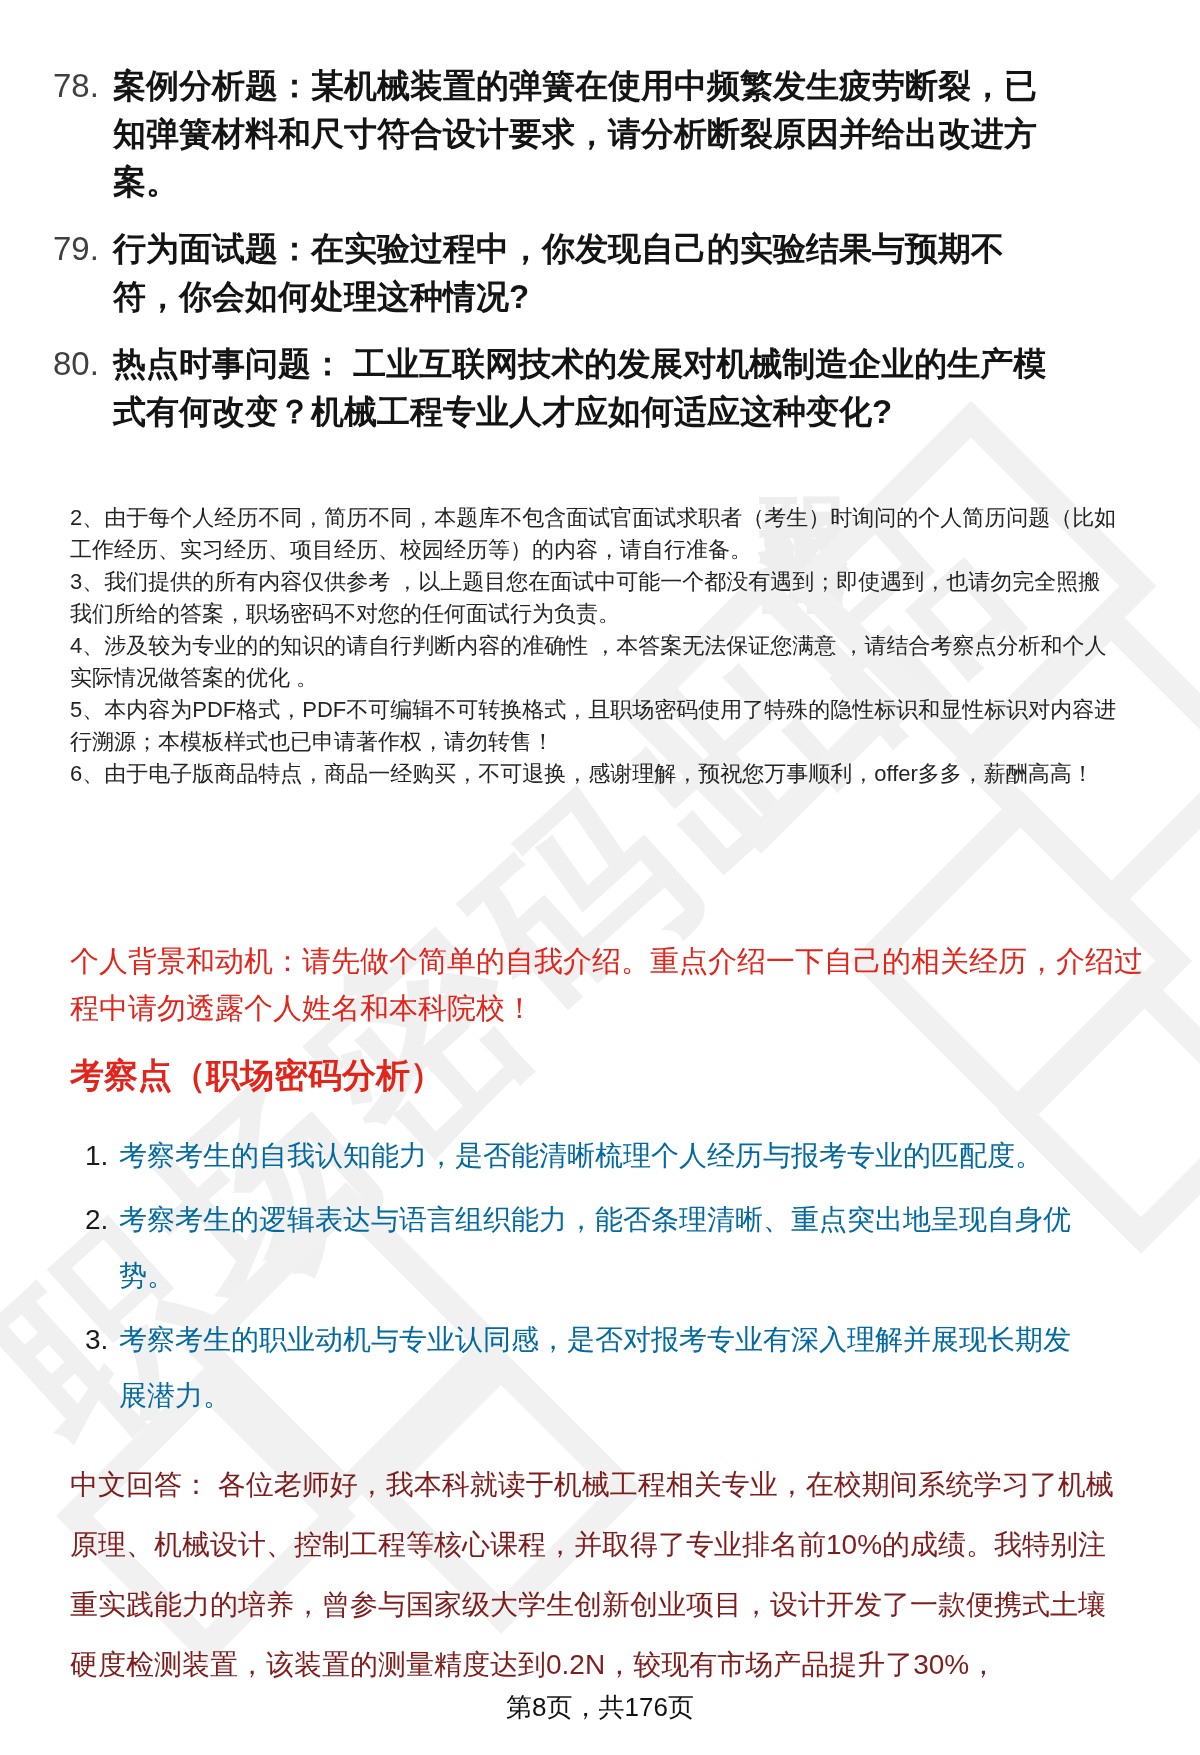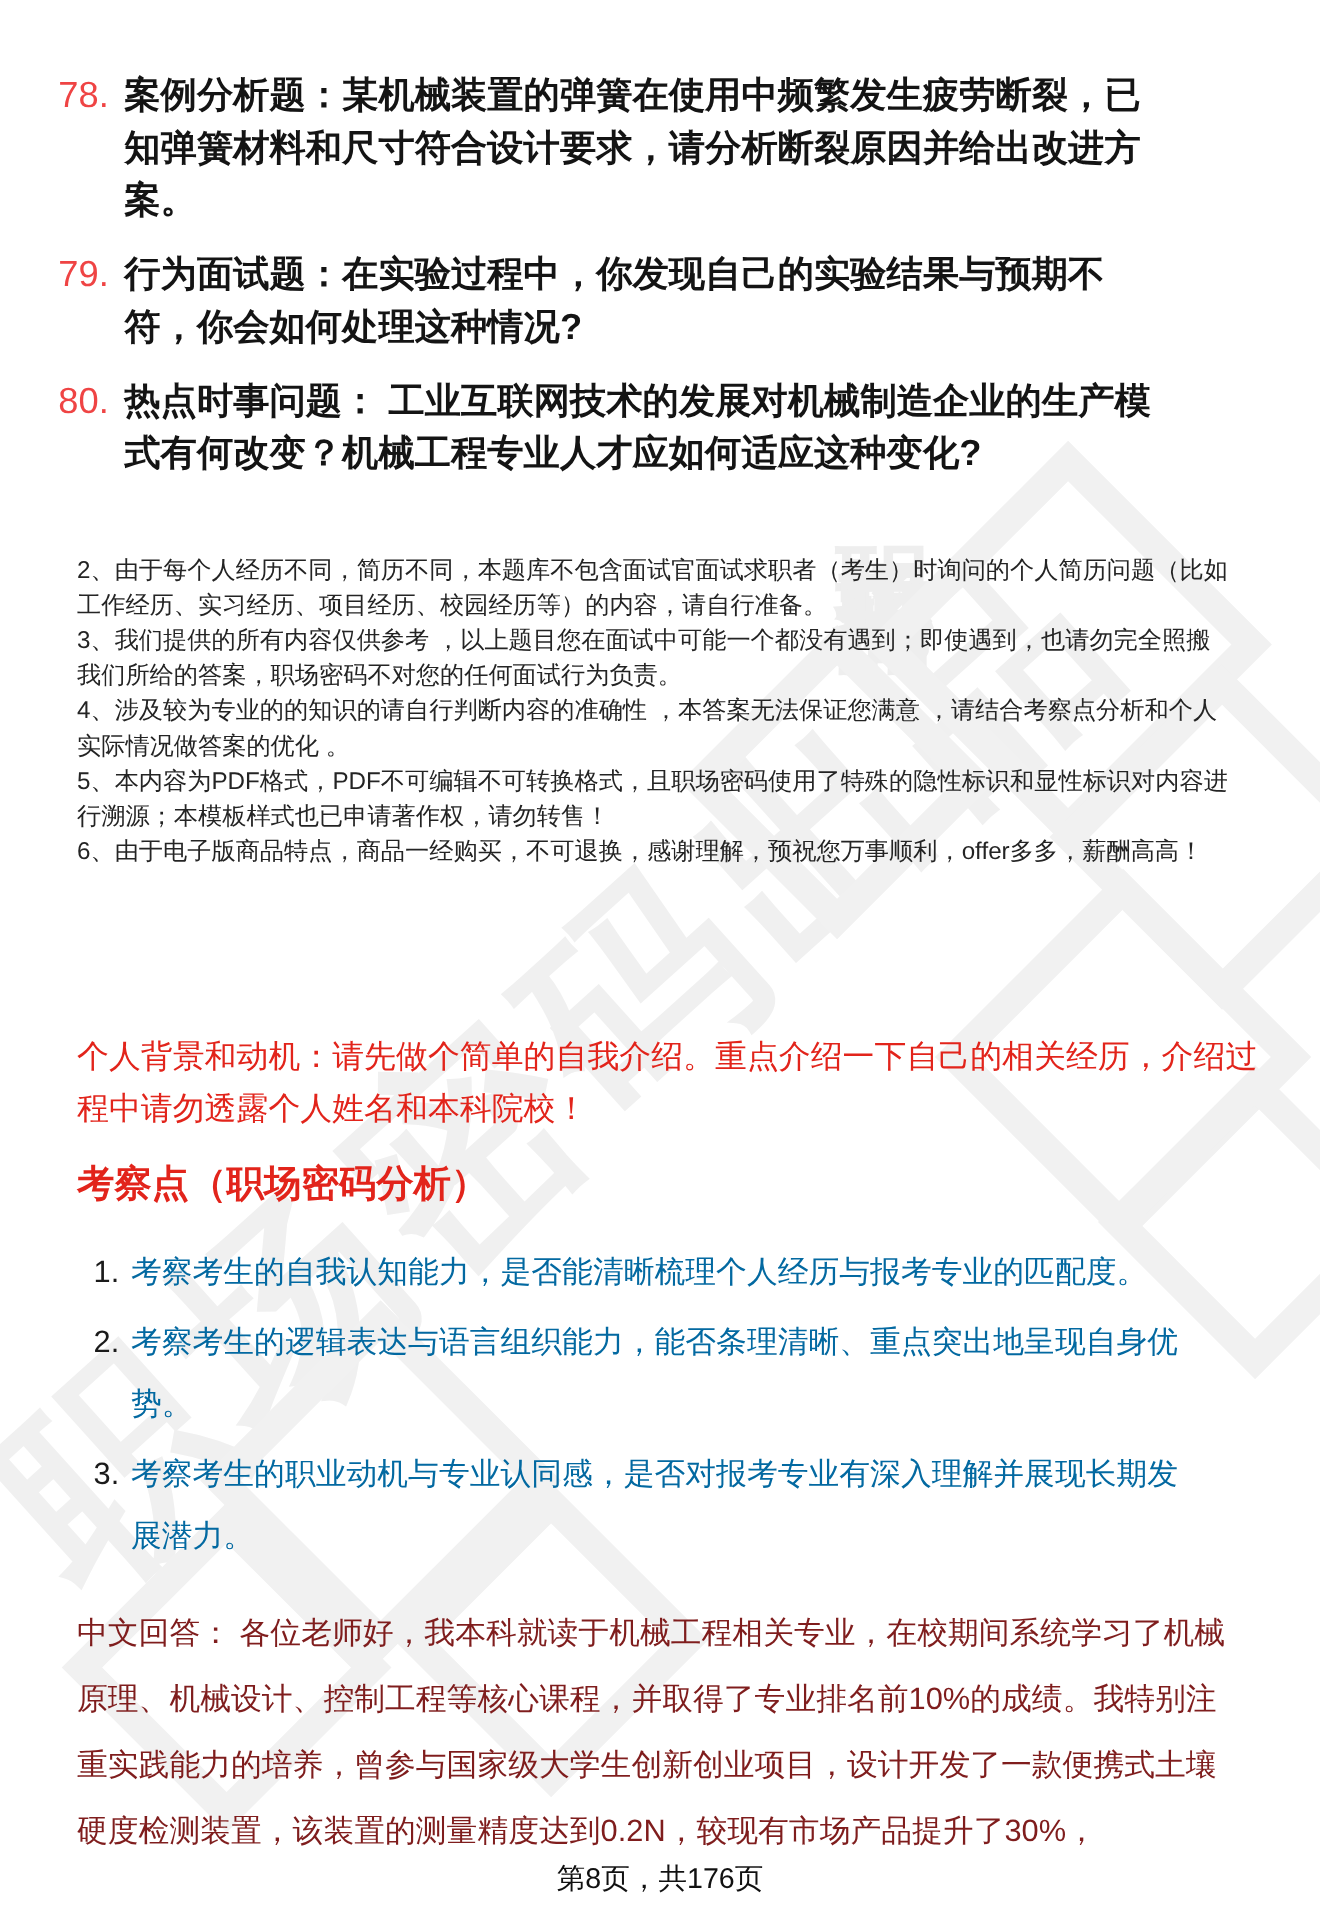--- a/index.html
+++ b/index.html
@@ -36,21 +36,21 @@
   .d8{left:400px;top:1390px;width:150px;height:150px;}
   
   .content{position:relative;z-index:1;}
   .questions{
     position:absolute;left:53px;top:62px;
     margin:0;padding:0;list-style:none;
   }
   .q{display:flex;margin:0 0 19px 0;}
   .q-num{
     flex:0 0 60px;width:60px;
-    font-size:33px;line-height:48px;font-weight:500;color:#ef4444;
+    font-size:33px;line-height:48px;font-weight:500;color:#404040;
   }
   .q-text{
     width:932px;
     font-size:33px;line-height:48px;font-weight:700;color:#141414;
   }
   .q:nth-of-type(2) .q-text{width:900px;}
   .q:nth-of-type(3) .q-text{width:948px;}
   .notes{
     position:absolute;left:70px;top:502px;width:1048px;
     font-size:22px;line-height:32px;color:#242424;

